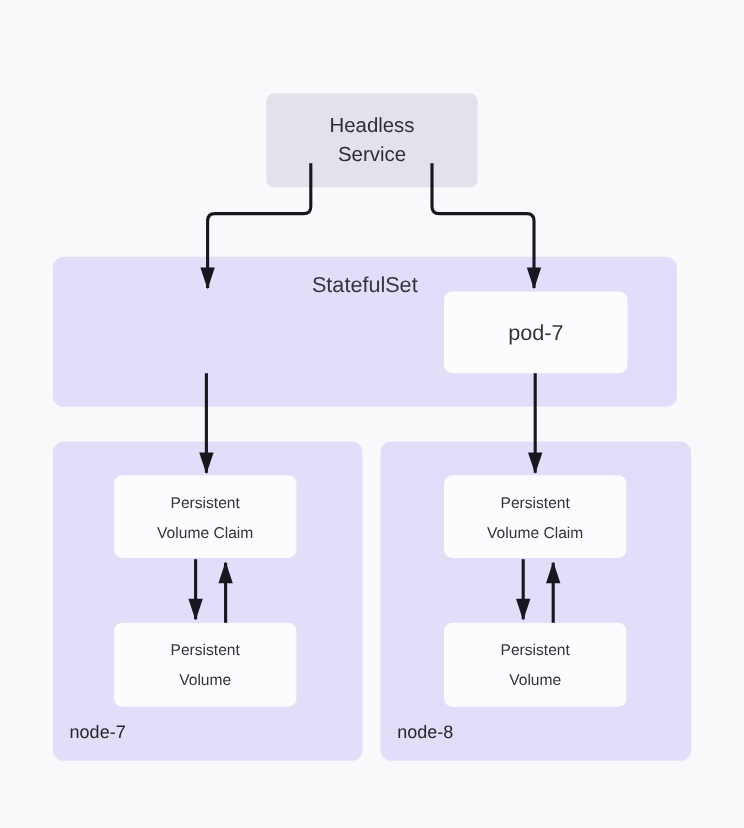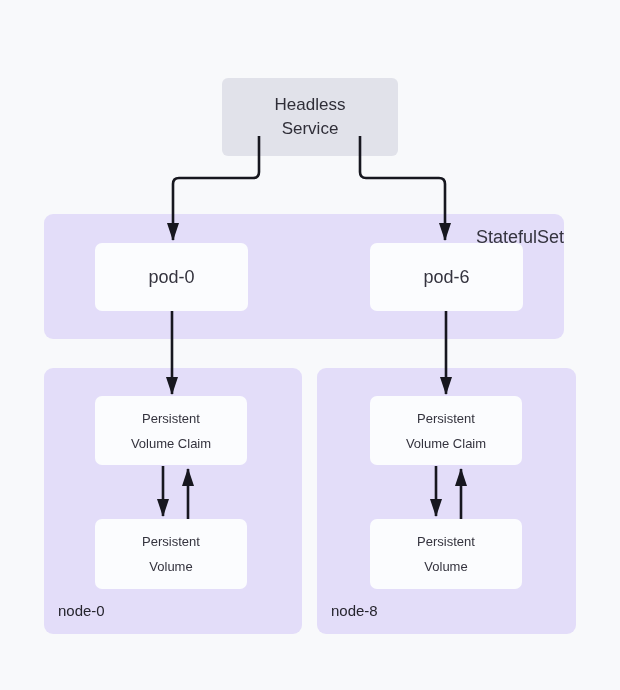--- a/index.html
+++ b/index.html
@@ -22,21 +22,21 @@
     font-size: 17px; line-height: 24px; color: #2f2e38;
     text-align: center; white-space: pre-line; margin-top: 20px;
   }
   .container {
     position: absolute;
     background: #e3ddf9; border-radius: 9px;
   }
   .ss-container { left: 44px; top: 214px; width: 520px; height: 125px; }
   .ss-label {
     position: absolute; top: 13px; left: 0; width: 100%;
-    text-align: right; font-size: 18px; color: #34333e;
+    text-align: center; font-size: 18px; color: #34333e;
   }
   .node-container-0 { left: 44px; top: 368px; width: 258px; height: 266px; }
   .node-container-1 { left: 317px; top: 368px; width: 259px; height: 266px; }
   .white-box {
     position: absolute;
     background: #fbfcfe; border-radius: 7px;
     display: flex; align-items: center; justify-content: center;
     font-size: 13px; line-height: 25px; color: #34333e;
     text-align: center; white-space: pre-line;
   }
@@ -69,30 +69,29 @@
 </head>
 <body>
 
 <div class="canvas">
 
   <div class="service-box">Headless
 Service</div>
 
   <div class="container ss-container">
     <div class="ss-label">StatefulSet</div>
-    <div class="white-box pod-0">pod-0</div>
-    <div class="white-box pod-1">pod-6</div>
+    <div class="white-box pod-1">pod-7</div>
   </div>
 
   <div class="container node-container-0">
     <div class="white-box pvc-box">Persistent
 Volume Claim</div>
     <div class="white-box pv-box">Persistent
 Volume</div>
-    <div class="node-label">node-0</div>
+    <div class="node-label">node-7</div>
   </div>
 
   <div class="container node-container-1">
     <div class="white-box pvc-box">Persistent
 Volume Claim</div>
     <div class="white-box pv-box">Persistent
 Volume</div>
     <div class="node-label">node-8</div>
   </div>
 

